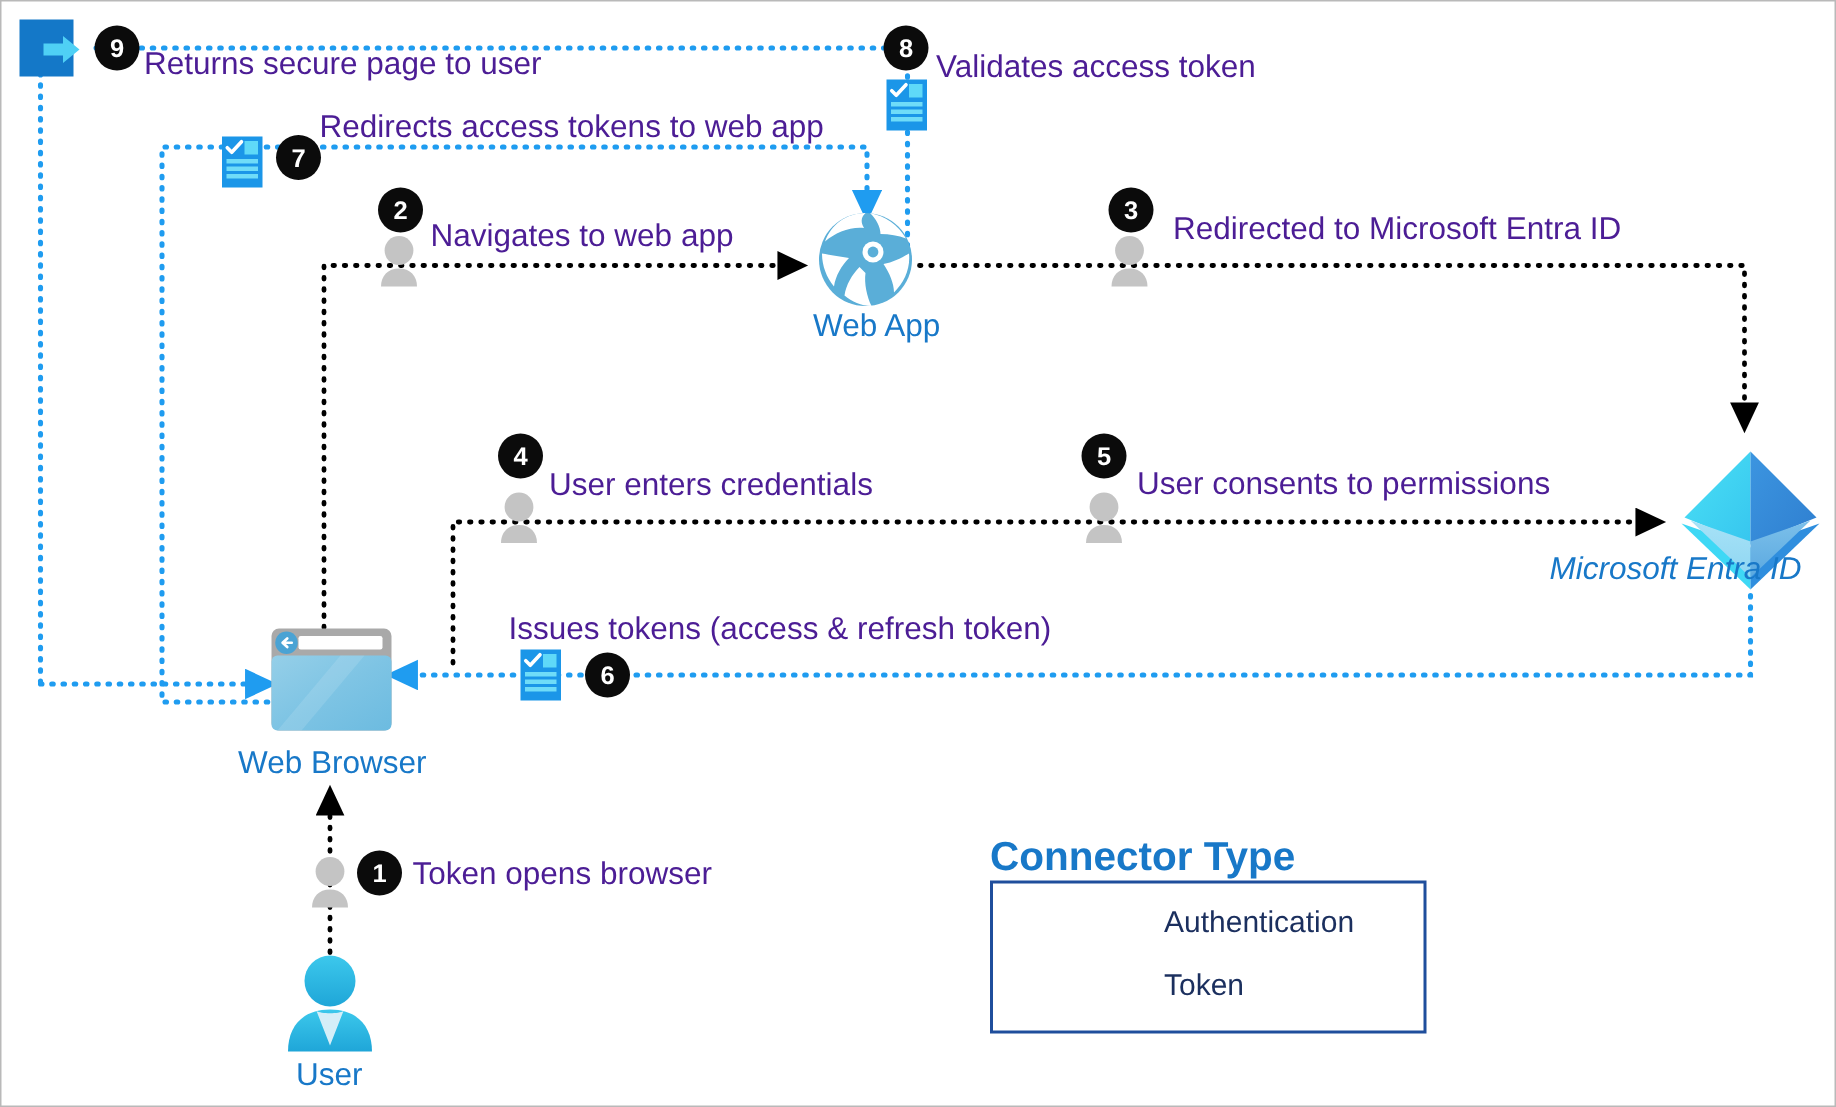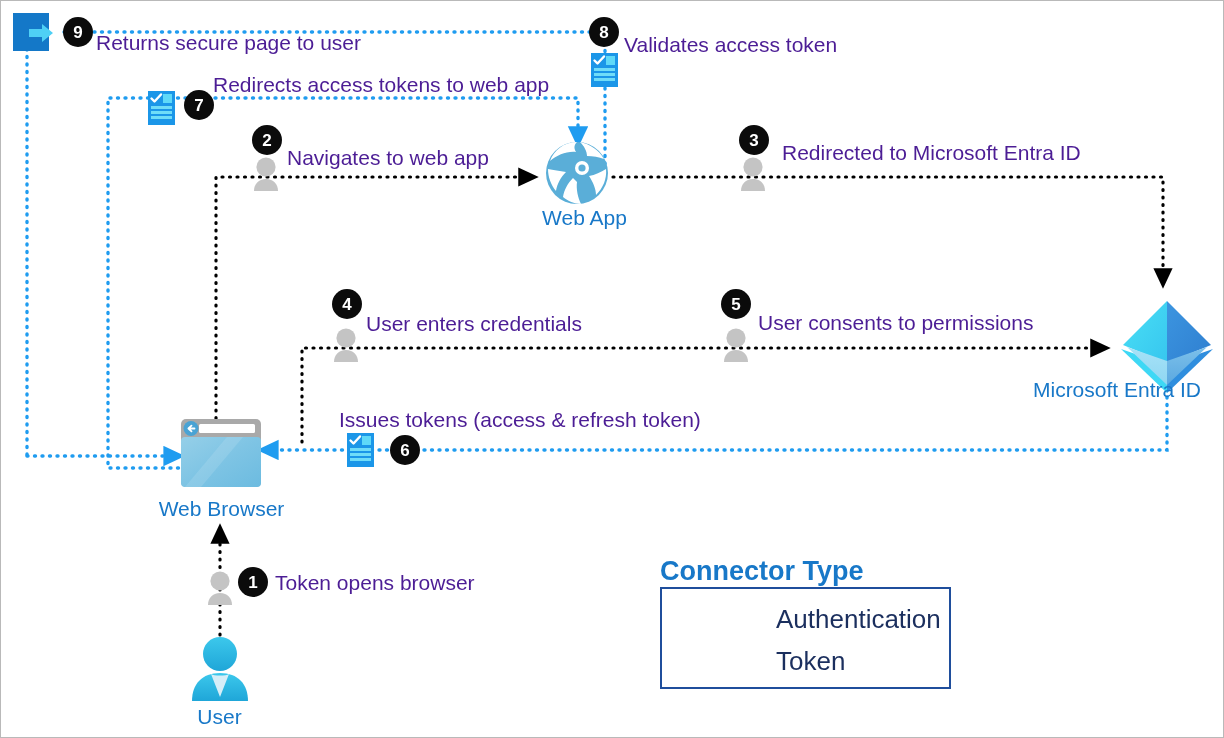--- a/index.html
+++ b/index.html
@@ -48,21 +48,21 @@
     width:291px;height:102px;
     border:2px solid #1f4e9c;
     background:#ffffff;
     box-sizing:border-box;
   }
   #legend-title{
     position:absolute;left:659px;top:555px;
     color:#1878c8;font-size:27px;font-weight:bold;white-space:nowrap;
   }
   .legend-label{
-    position:absolute;color:#1b2f5e;font-size:26px;white-space:nowrap;
+    position:absolute;color:#1b2f5e;font-size:20px;white-space:nowrap;
   }
 </style>
 </head>
 <body>
 
 <div id="canvas">
 
   <svg id="svg-layer" viewBox="0 0 1224 738">
     <defs>
       <marker id="arrow-black" markerWidth="7" markerHeight="7" refX="4.6" refY="3" orient="auto">
@@ -245,21 +245,21 @@
   <div class="lbl" style="left:286px;top:146px;text-align:right;">Navigates to web app</div>
   <div class="lbl" style="left:781px;top:141px;">Redirected to Microsoft Entra ID</div>
   <div class="lbl" style="left:365px;top:312px;">User enters credentials</div>
   <div class="lbl" style="left:757px;top:311px;">User consents to permissions</div>
   <div class="lbl" style="left:212px;top:73px;">Redirects access tokens to web app</div>
   <div class="lbl" style="left:338px;top:408px;">Issues tokens (access &amp; refresh token)</div>
   <div class="lbl" style="left:623px;top:33px;">Validates access token</div>
   <div class="lbl" style="left:95px;top:31px;">Returns secure page to user</div>
 
   <div class="node-label" style="left:496px;top:206px;width:175px;">Web App</div>
-  <div class="node-label" style="left:1012px;top:378px;width:208px;">Microsoft Entra ID</div>
+  <div class="node-label" style="left:1012px;top:368px;width:208px;font-style:italic;">Microsoft Entra ID</div>
   <div class="node-label" style="left:135px;top:497px;width:171px;">Web Browser</div>
   <div class="node-label" style="left:159px;top:705px;width:119px;">User</div>
 
   <div id="legend-title">Connector Type</div>
   <div id="legend-box"></div>
   <div class="legend-label" style="left:775px;top:603px;">Authentication</div>
   <div class="legend-label" style="left:775px;top:645px;">Token</div>
 
 </div>
 

